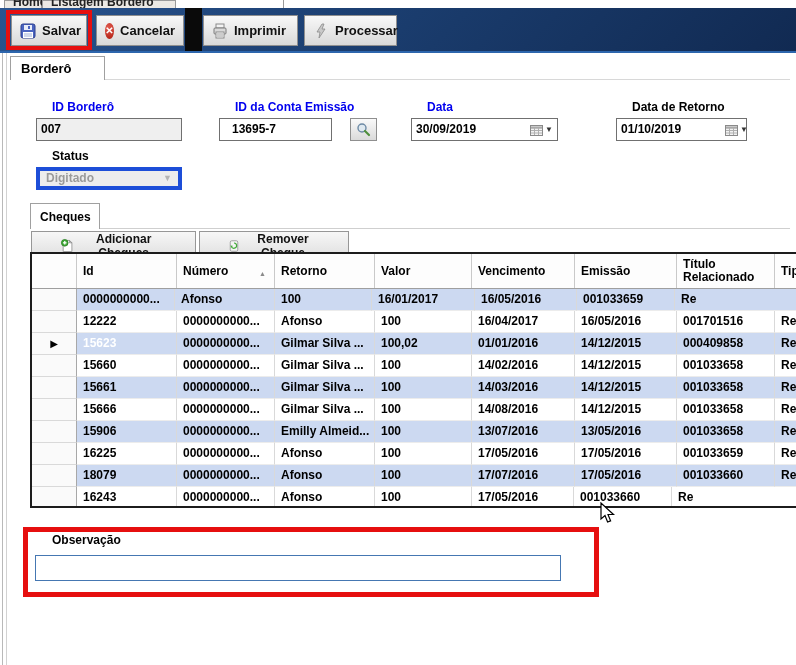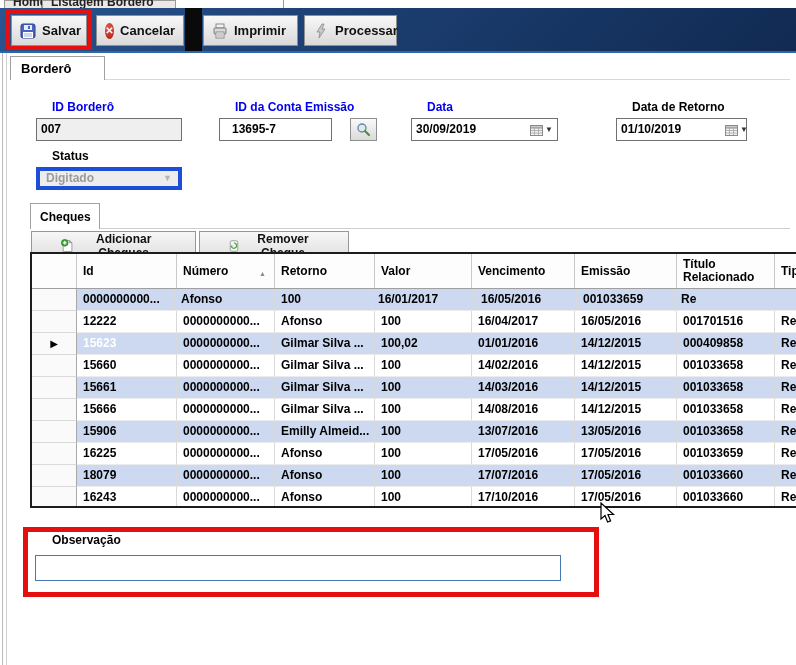--- a/index.html
+++ b/index.html
@@ -357,21 +357,20 @@
           <div class="dcell" style="width: 102px;">17/05/2016</div>
           <div class="dcell" style="width: 98px;">001033660</div>
           <div class="dcell" style="width: 137px;">Re</div>
         </div>
         <div class="grow drow">
           <div class="selcell" style="width: 45px;"></div>
           <div class="dcell" style="width: 100px;">16243</div>
           <div class="dcell" style="width: 98px;">0000000000...</div>
           <div class="dcell" style="width: 100px;">Afonso</div>
           <div class="dcell" style="width: 97px;">100</div>
-          <div class="dcell" style="width: 103px;">17/10/2016</div>
           <div class="dcell" style="width: 102px;">17/05/2016</div>
           <div class="dcell" style="width: 98px;">001033660</div>
           <div class="dcell" style="width: 137px;">Re</div>
         </div>
       </div>
   </div>
 
   <div class="red-box obs-box"></div>
   <div class="flabel obs-label">Observação</div>
   <input class="obs-input" value="" style="">

